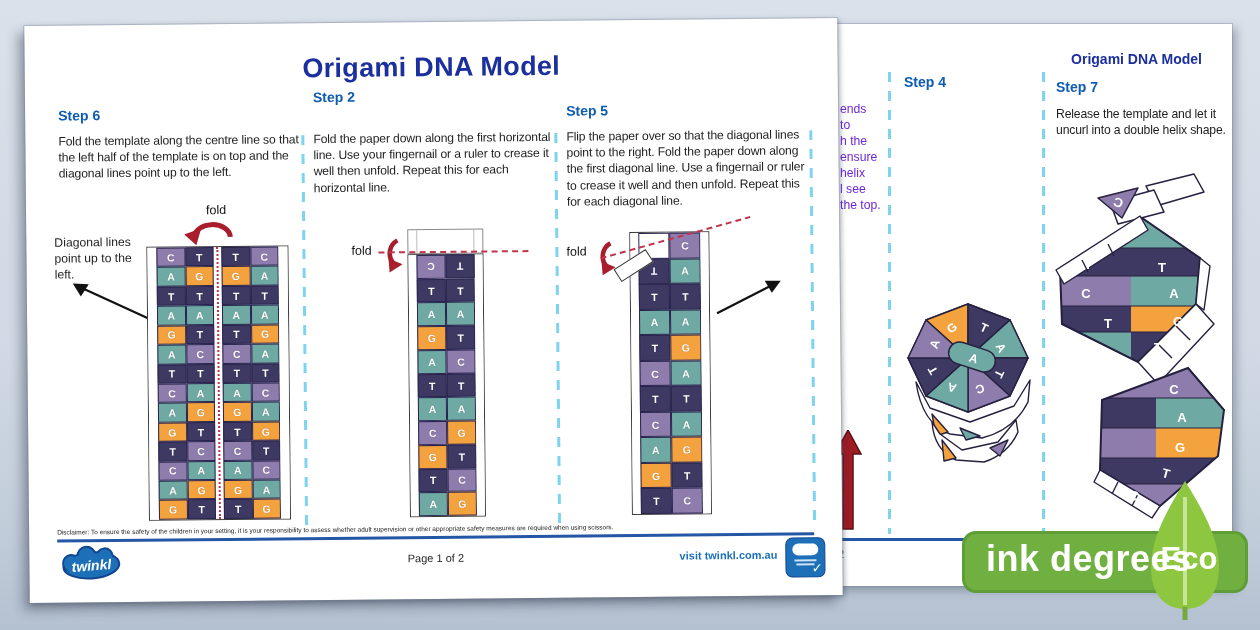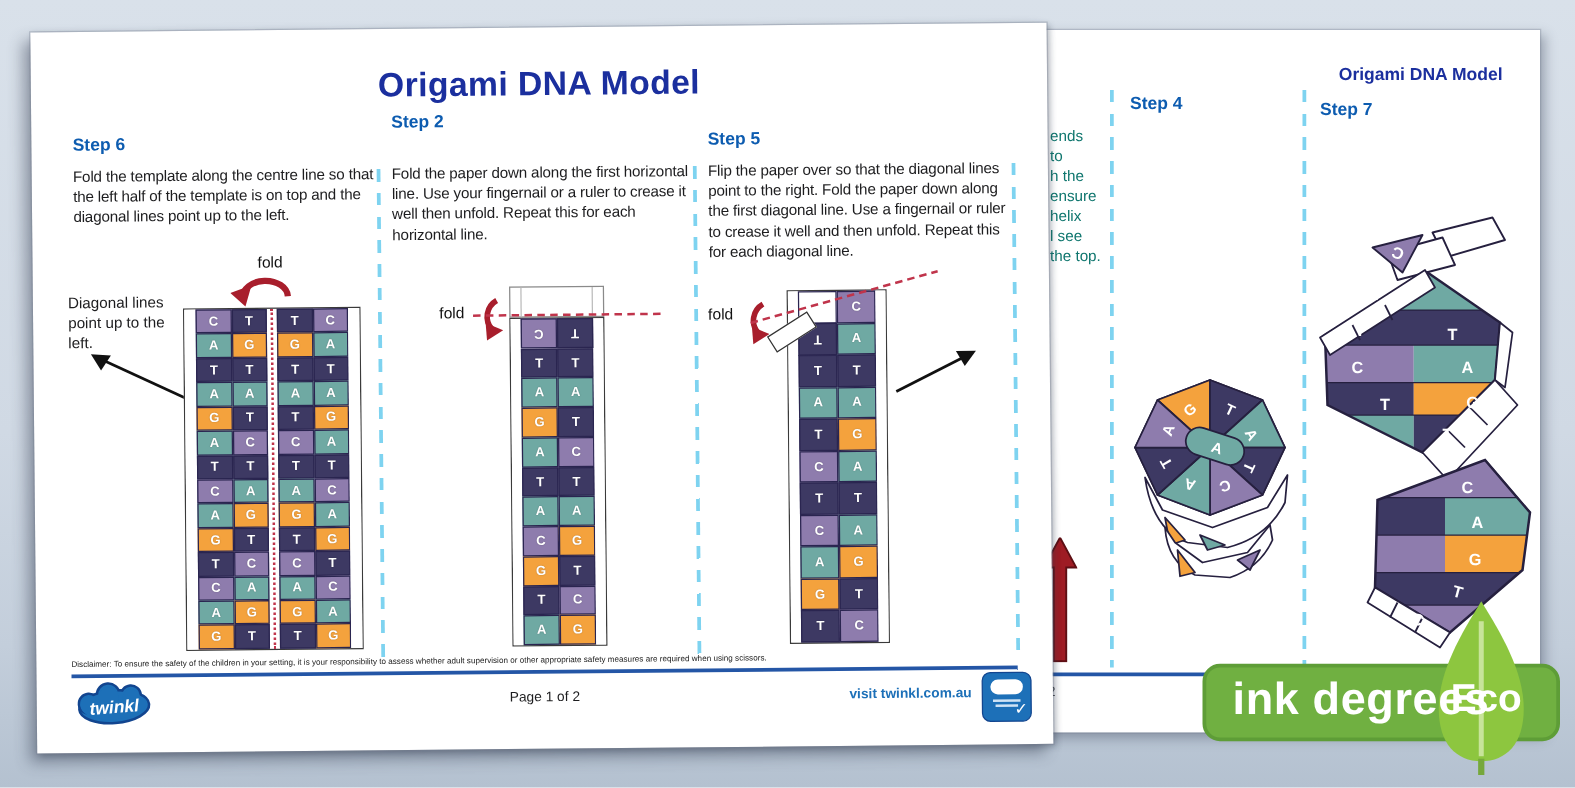--- a/index.html
+++ b/index.html
@@ -29,21 +29,21 @@
   .rev{transform:rotate(180deg);}
   .centerline{width:0;border-left:2px dotted #c0344b;margin:0 3px;}
   .rdash{border-top:2px dashed #c0344b;height:0;}
   .flapbox{background:#fff;border:1px solid #8a8a8a;box-sizing:border-box;position:absolute;}
   .flapbox:before,.flapbox:after{content:"";position:absolute;top:0;bottom:0;width:1px;background:#bbb;}
   .flapbox:before{left:8px}.flapbox:after{right:8px}
   .disclaimer{font-size:6.5px;color:#222;}
   .rule{background:#2456a6;height:3px;}
   .pagelabel{font-size:11px;color:#1d1d1f;}
   .visit{font-size:11px;font-weight:bold;color:#1d70b8;}
-  .frag{font-size:12.2px;line-height:16px;color:#0f766e;white-space:pre;}
+  .frag{font-size:12.2px;line-height:16px;color:#6d28d9;white-space:pre;}
   .eco-band{left:962px;top:531px;width:286px;height:62px;background:#70b041;border:3px solid #5e9d37;
     border-radius:14px;z-index:3;box-sizing:border-box;}
   .eco-ink{left:986px;top:538px;font-size:36px;font-weight:600;color:#fff;z-index:5;letter-spacing:.5px;}
   .eco-word{left:1150px;top:541px;width:78px;text-align:center;font-size:31px;font-weight:bold;color:#fff;z-index:5;}
   svg text{font-family:"Liberation Sans","DejaVu Sans",sans-serif;}
 </style>
 </head>
 <body>
 
 <div id="page2" class="page">
@@ -94,20 +94,21 @@
       <text x="106" y="94" transform="rotate(115 104 90)">T</text>
       <text x="88" y="110" transform="rotate(160 86 106)">C</text>
       <text x="60" y="110" transform="rotate(195 58 106)">A</text>
       <text x="40" y="94" transform="rotate(240 38 90)">T</text>
       <text x="40" y="68" transform="rotate(290 38 64)">A</text>
       <text x="78" y="80" transform="rotate(18 76 75)">A</text>
     </g>
   </svg>
 
   <div class="abs step-h" style="left:238px;top:55px;">Step 7</div>
+  <div class="abs step-t" style="left:238px;top:82px;width:170px;">Release the template and let it uncurl into a double helix shape.</div>
 
   <svg class="abs" style="left:228px;top:148px;" width="186" height="350" viewBox="0 0 186 350">
     <defs>
       <clipPath id="lobeU">
           <polygon points="14,96 96,46 154,86 150,132 92,190 16,152"></polygon>
         </clipPath>
       <clipPath id="lobeL">
           <polygon points="56,228 142,196 178,238 172,284 114,334 54,298"></polygon>
         </clipPath>
     </defs>

